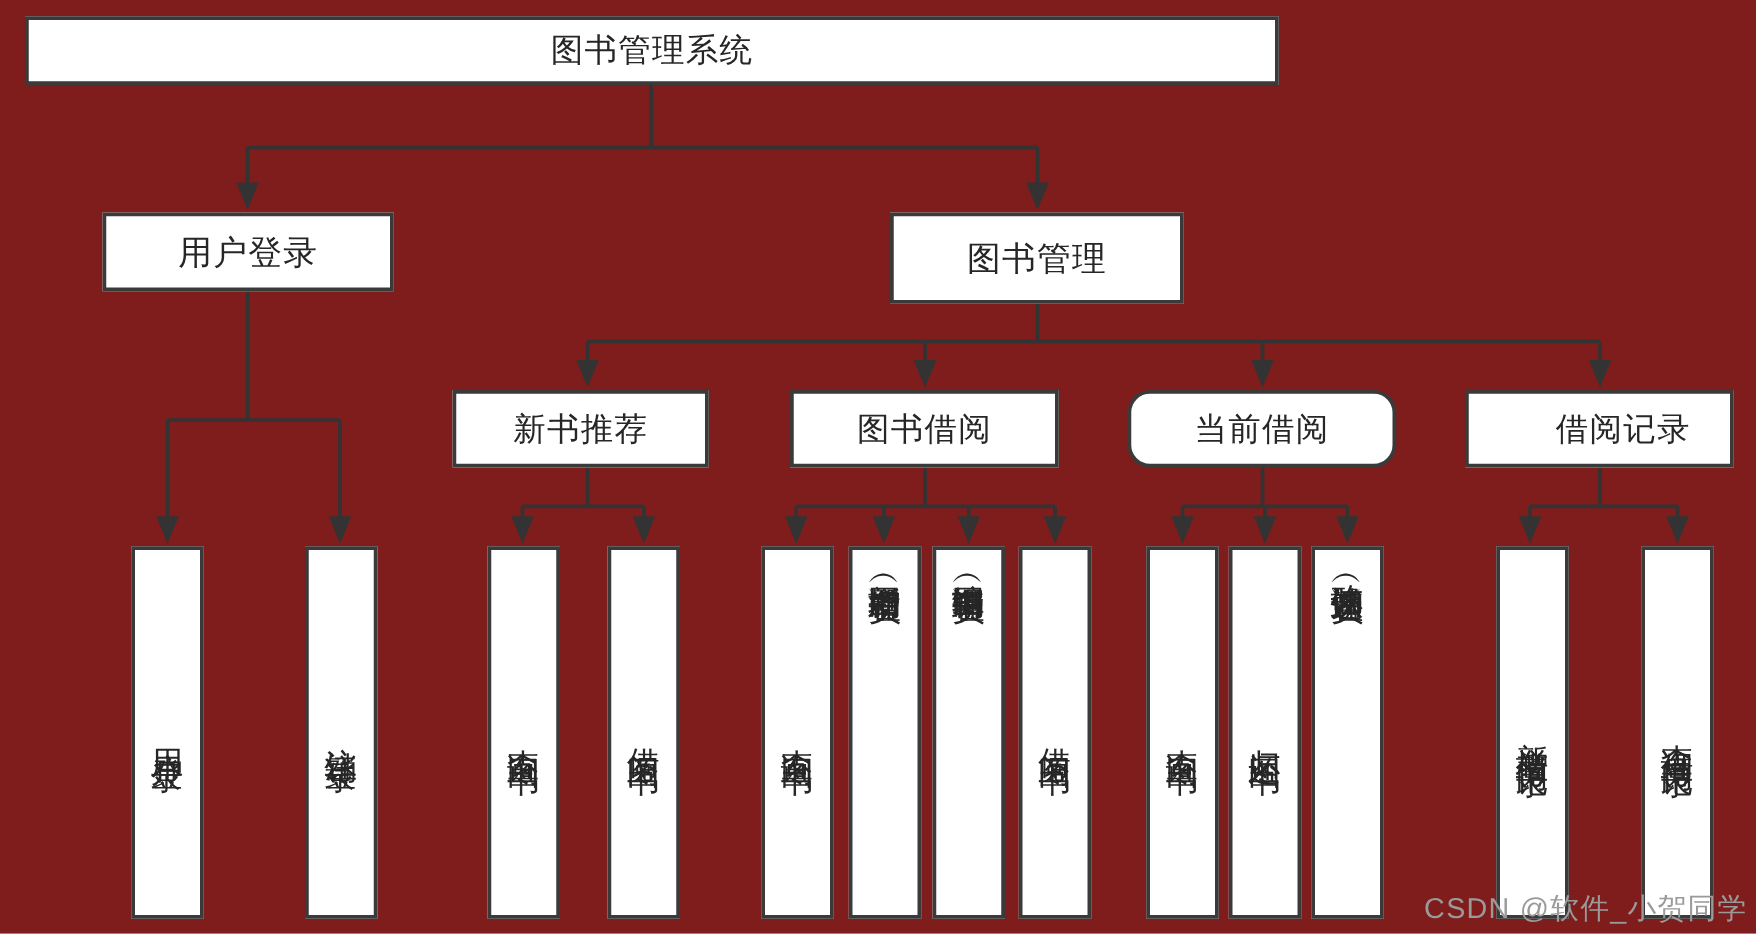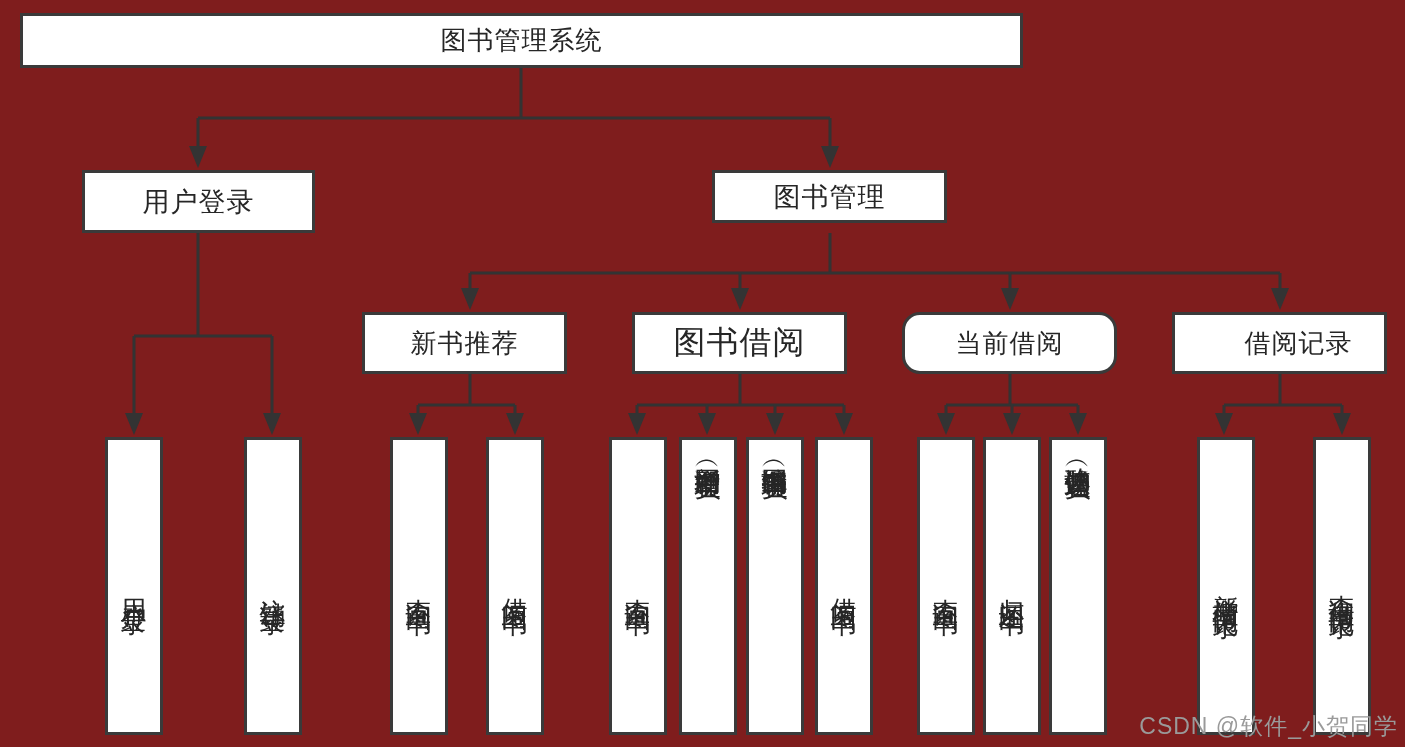--- a/index.html
+++ b/index.html
@@ -43,24 +43,24 @@
     text-orientation: mixed;
     line-height: 1.0;
     letter-spacing: 4px;
     white-space: nowrap;
   }
   .vleaf.long { align-items: flex-start; }
   .vleaf.long span { padding-top: 7px; letter-spacing: 1px; }
 
   .pos-root      { left: 20px;  top: 13px;  width: 1003px; height: 55px; font-size: 26px; }
   .pos-login     { left: 82px;  top: 170px; width: 233px;  height: 63px; }
-  .pos-mgmt      { left: 712px; top: 170px; width: 235px;  height: 53px; }
+  .pos-mgmt      { left: 712px; top: 170px; width: 235px;  height: 73px; }
 
   .pos-l3-1 { left: 362px;  top: 312px; width: 205px; height: 62px; font-size: 26px; }
-  .pos-l3-2 { left: 632px;  top: 312px; width: 215px; height: 62px; font-size: 32px; }
+  .pos-l3-2 { left: 632px;  top: 312px; width: 215px; height: 62px; font-size: 26px; }
   .pos-l3-3 { left: 902px;  top: 312px; width: 215px; height: 62px; font-size: 26px; border-radius: 18px; }
   .pos-l3-4 { left: 1172px; top: 312px; width: 215px; height: 62px; font-size: 26px; padding-left: 38px; }
 
   .pos-leaf-1a { left: 105px; }
   .pos-leaf-1b { left: 244px; }
   .pos-leaf-2a { left: 390px; }
   .pos-leaf-2b { left: 486px; }
   .pos-leaf-3a { left: 609px; }
   .pos-leaf-3b { left: 679px; }
   .pos-leaf-3c { left: 746px; }

